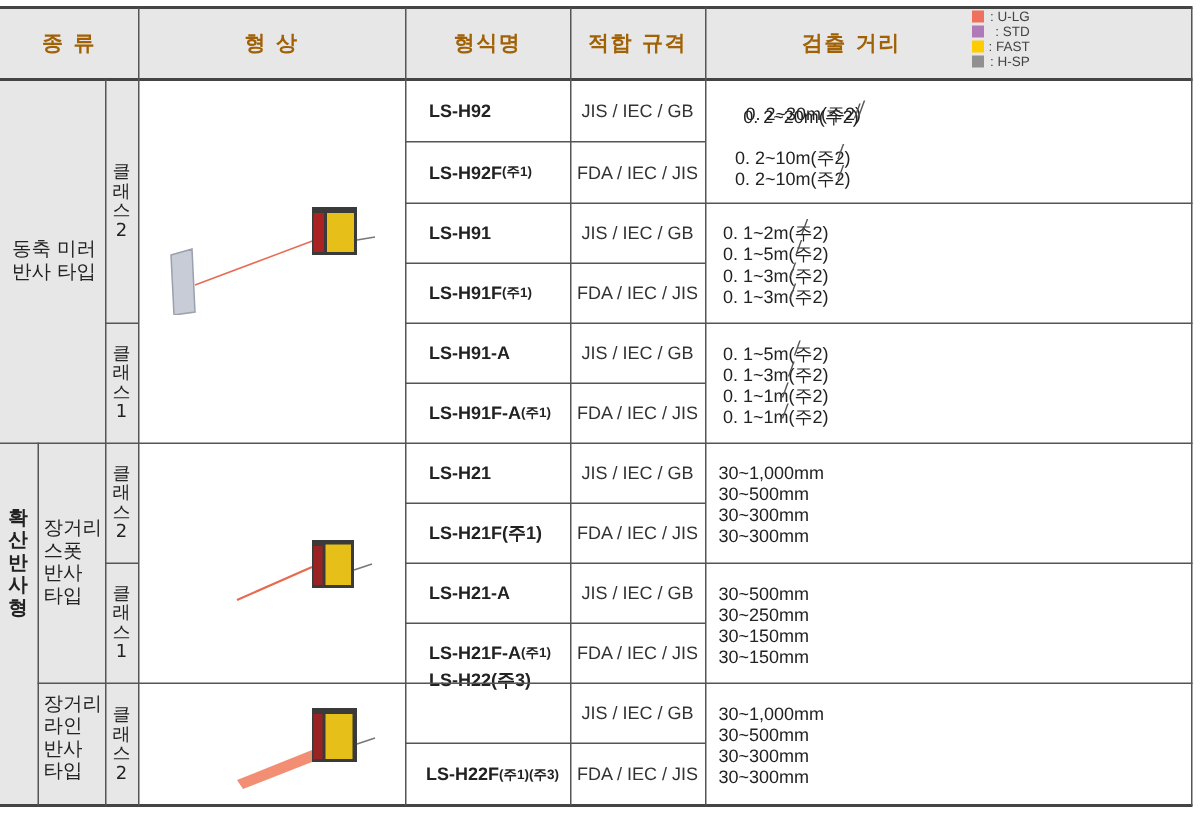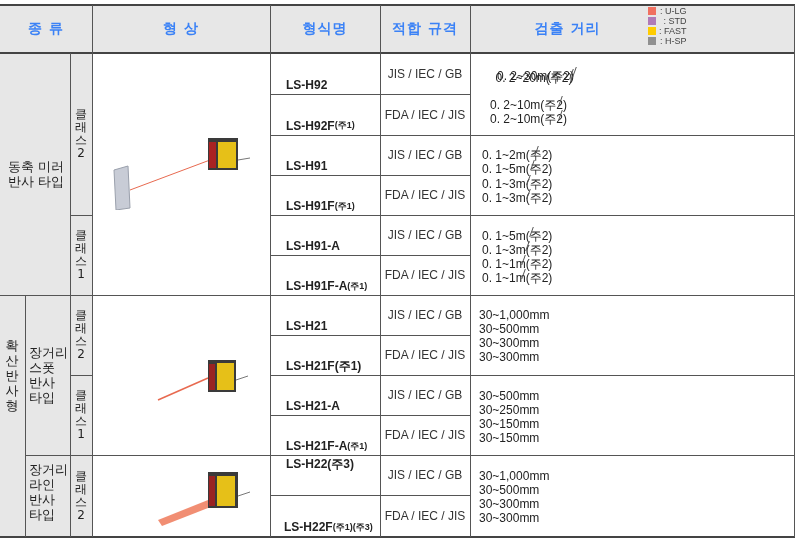--- a/index.html
+++ b/index.html
@@ -5,24 +5,24 @@
   html, body { margin: 0; padding: 0; background: #ffffff; }
   body { width: 800px; height: 543px; position: relative; overflow: hidden;
          font-family: "DejaVu Sans", "Liberation Sans", sans-serif; color: #222; }
   .abs { position: absolute; box-sizing: border-box; }
   .hdr { background: #e7e7e7; }
   .gray { background: #e7e7e7; }
   .cell { display: flex; align-items: center; justify-content: center; text-align: center; }
   .hline { position: absolute; height: 1px; background: #555; }
   .hline.thick { height: 2px; background: #444; }
   .vline { position: absolute; width: 1px; background: #555; }
-  .hdr-text { font-size: 14px; font-weight: bold; color: #3b82f6; letter-spacing: 1px; }
+  .hdr-text { font-size: 14px; font-weight: bold; color: #a16207; letter-spacing: 1px; }
   .kind-text { font-size: 13px; line-height: 15px; color: #222; }
   .vert { font-size: 12px; line-height: 13px; width: 14px; word-break: break-all; text-align: center; color: #222; }
-  .model { font-family: "Liberation Sans", sans-serif; font-weight: bold; font-size: 12px; color: #222; justify-content: flex-start; padding-left: 16px; margin-top: 11px; }
+  .model { font-family: "Liberation Sans", sans-serif; font-weight: bold; font-size: 12px; color: #222; justify-content: flex-start; padding-left: 16px; }
   .model sup, .model .note { font-size: 9px; font-weight: bold; }
   .std { font-family: "Liberation Sans", sans-serif; font-size: 12px; line-height: 14px; color: #333; }
   .bar-row { position: absolute; height: 12px; display: flex; align-items: center; flex-direction: column; }
   .bar { height: 8px; position: relative; }
   .bar .brk { position: absolute; right: 4px; top: -1px; width: 2px; height: 10px; border-left: 1px solid #555; transform: skewX(-20deg); }
   .bar-label { font-family: "Liberation Sans", sans-serif; font-size: 12px; color: #222; margin-left: 3px; white-space: nowrap; }
   .legend { position: absolute; left: 648px; top: 6px; }
   .legend-item { display: flex; align-items: center; height: 10px; justify-content: space-between; }
   .legend-swatch { width: 8px; height: 8px; margin-right: 3px; }
   .legend-label { font-family: "Liberation Sans", sans-serif; font-size: 9px; color: #444; line-height: 9px; }
@@ -57,21 +57,21 @@
     </div>
 </div>
 
 <div class="abs gray" style="left:0;top:53px;width:92px;height:484px;"></div>
 
 <div class="abs cell kind-text" style="left:4px;top:53px;width:64px;height:242px;">동축 미러 반사 타입</div>
 
 <div class="abs cell vert" style="left:74px;top:53px;width:14px;height:162px;">클래스2</div>
 <div class="abs cell vert" style="left:74px;top:215px;width:14px;height:80px;">클래스1</div>
 
-<div class="abs cell vert" style="left:5px;top:295px;width:14px;height:160px;font-size:13px;line-height:15px;">확산 반사형</div>
+<div class="abs cell vert" style="left:5px;top:295px;width:14px;height:160px;font-size:13px;line-height:15px;font-weight:bold;">확산 반사형</div>
 <div class="abs kind-text" style="left:29px;top:345px;width:40px;">장거리 스폿 반사 타입</div>
 <div class="abs kind-text" style="left:29px;top:462px;width:40px;">장거리 라인 반사 타입</div>
 <div class="abs cell vert" style="left:74px;top:295px;width:14px;height:80px;">클래스2</div>
 <div class="abs cell vert" style="left:74px;top:375px;width:14px;height:80px;">클래스1</div>
 <div class="abs cell vert" style="left:74px;top:455px;width:14px;height:82px;">클래스2</div>
 
 <div class="img-box" style="left:100px;top:130px;width:160px;height:80px;">
   <svg width="160" height="80" viewBox="0 0 160 80">
     <polygon points="14,40 28,36 30,78 16,80" fill="#c8ccd6" stroke="#9aa0ac" stroke-width="1"></polygon>
     <line x1="30" y1="60" x2="110" y2="30" stroke="#e86a50" stroke-width="1"></line>

